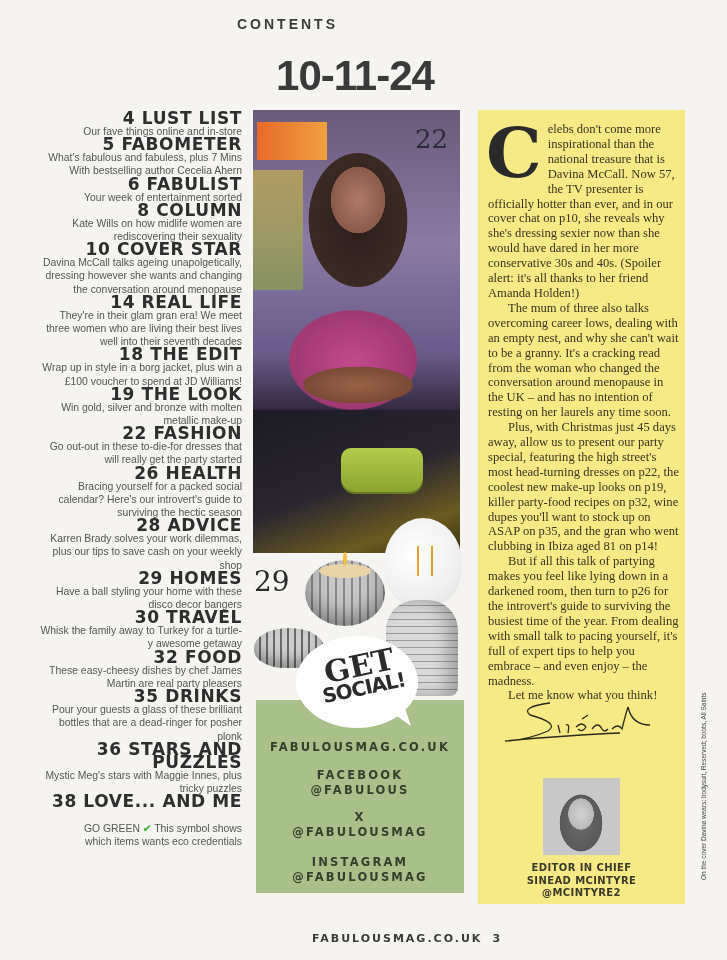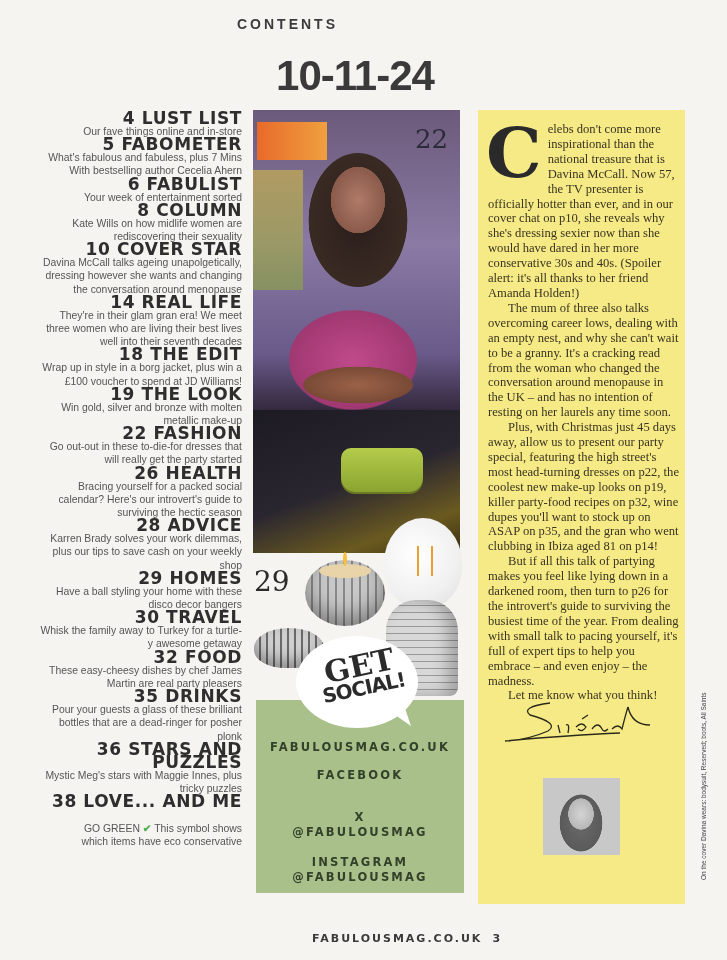--- a/index.html
+++ b/index.html
@@ -263,21 +263,21 @@
       <div class="toc-desc">Mystic Meg's stars with Maggie Innes, plus tricky puzzles</div>
     </div>
   <div class="toc-entry">
       <div class="toc-title">38 LOVE... AND ME</div>
     </div>
 
   <div class="go-green">
     <span>GO GREEN</span>
     <span class="check">✔</span>
     <span>This symbol shows</span><br>
-    <span>which items have eco conservative</span>
+    <span>which items wants eco credentials</span>
   </div>
 </div>
 
 <div class="photo">
   <div class="sign"></div>
   <div class="wall-glow"></div>
   <div class="machine"></div>
   <div class="arms"></div>
   <div class="bag2"></div>
   <div class="page-no">22</div>
@@ -286,20 +286,21 @@
 <div class="disco-lamp-bulb"></div>
 <div class="disco-lamp-base"></div>
 <div class="page29">29</div>
 <div class="disco-candle"></div>
 <div class="disco-dish"></div>
 
 <div class="social-box">
   <div class="site">FABULOUSMAG.CO.UK</div>
   <div class="group" style="top:68px;">
     <div>FACEBOOK</div>
+    <div>@FABULOUS</div>
   </div>
   <div class="group" style="top:110px;">
     <div>X</div>
     <div>@FABULOUSMAG</div>
   </div>
   <div class="group" style="top:155px;">
     <div>INSTAGRAM</div>
     <div>@FABULOUSMAG</div>
   </div>
 </div>
@@ -316,19 +317,24 @@
     <p>The mum of three also talks overcoming career lows, dealing with an empty nest, and why she can't wait to be a granny. It's a cracking read from the woman who changed the conversation around menopause in the UK – and has no intention of resting on her laurels any time soon.</p>
     <p>Plus, with Christmas just 45 days away, allow us to present our party special, featuring the high street's most head-turning dresses on p22, the coolest new make-up looks on p19, killer party-food recipes on p32, wine dupes you'll want to stock up on ASAP on p35, and the gran who went clubbing in Ibiza aged 81 on p14!</p>
     <p>But if all this talk of partying makes you feel like lying down in a darkened room, then turn to p26 for the introvert's guide to surviving the busiest time of the year. From dealing with small talk to pacing yourself, it's full of expert tips to help you embrace – and even enjoy – the madness.</p>
     <p>Let me know what you think!</p>
   </div>
   <svg class="signature" viewBox="0 0 170 60">
     <path d="M5 46 Q70 40 120 38 M50 8 Q20 12 30 20 Q60 28 48 36 Q30 44 8 46" stroke="#2a2a1a" stroke-width="1.3" fill="none"></path>
     <path d="M58 30 L60 38 M66 30 Q70 28 68 38 M76 32 Q82 26 86 32 Q82 38 78 34 M92 34 Q98 26 102 34 Q104 38 108 34 M112 34 Q118 28 122 34 Q126 18 128 12 M128 12 Q132 30 150 30 M82 24 L88 20" stroke="#2a2a1a" stroke-width="1.3" fill="none"></path>
   </svg>
   <div class="editor-photo"></div>
+  <div class="editor-credits">
+    <div>EDITOR IN CHIEF</div>
+    <div>SINEAD MCINTYRE</div>
+    <div>@MCINTYRE2</div>
+  </div>
 </div>
 
 <div class="cover-credit">On the cover Davina wears: bodysuit, Reserved; boots, All Saints</div>
 
 <div class="footer">
   <span>FABULOUSMAG.CO.UK</span><span class="pg">3</span>
 </div>
 
 </body></html>

